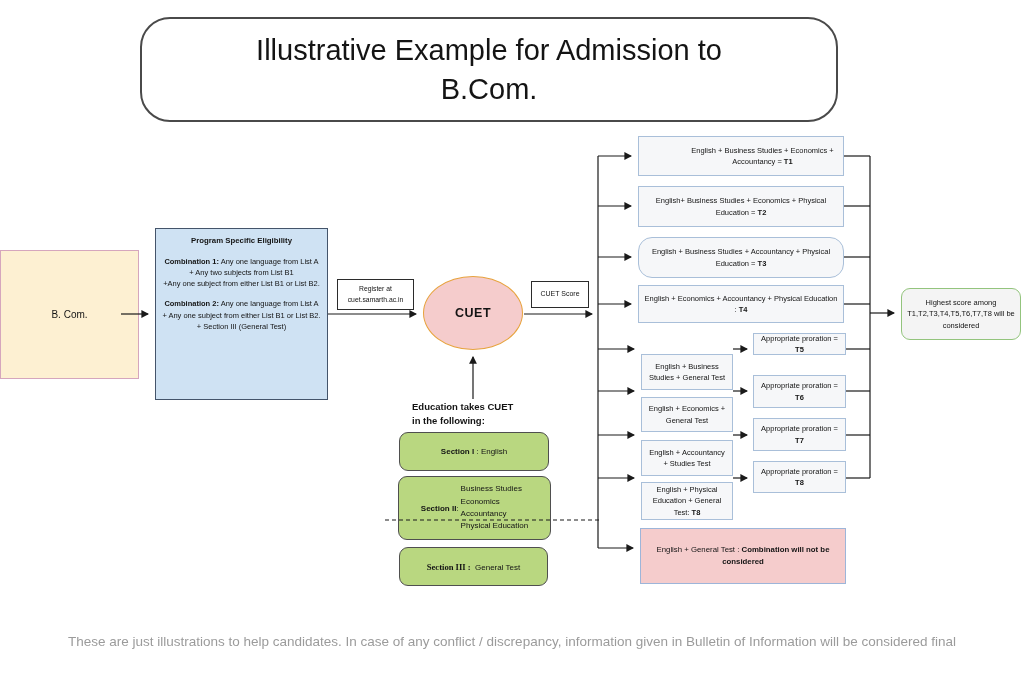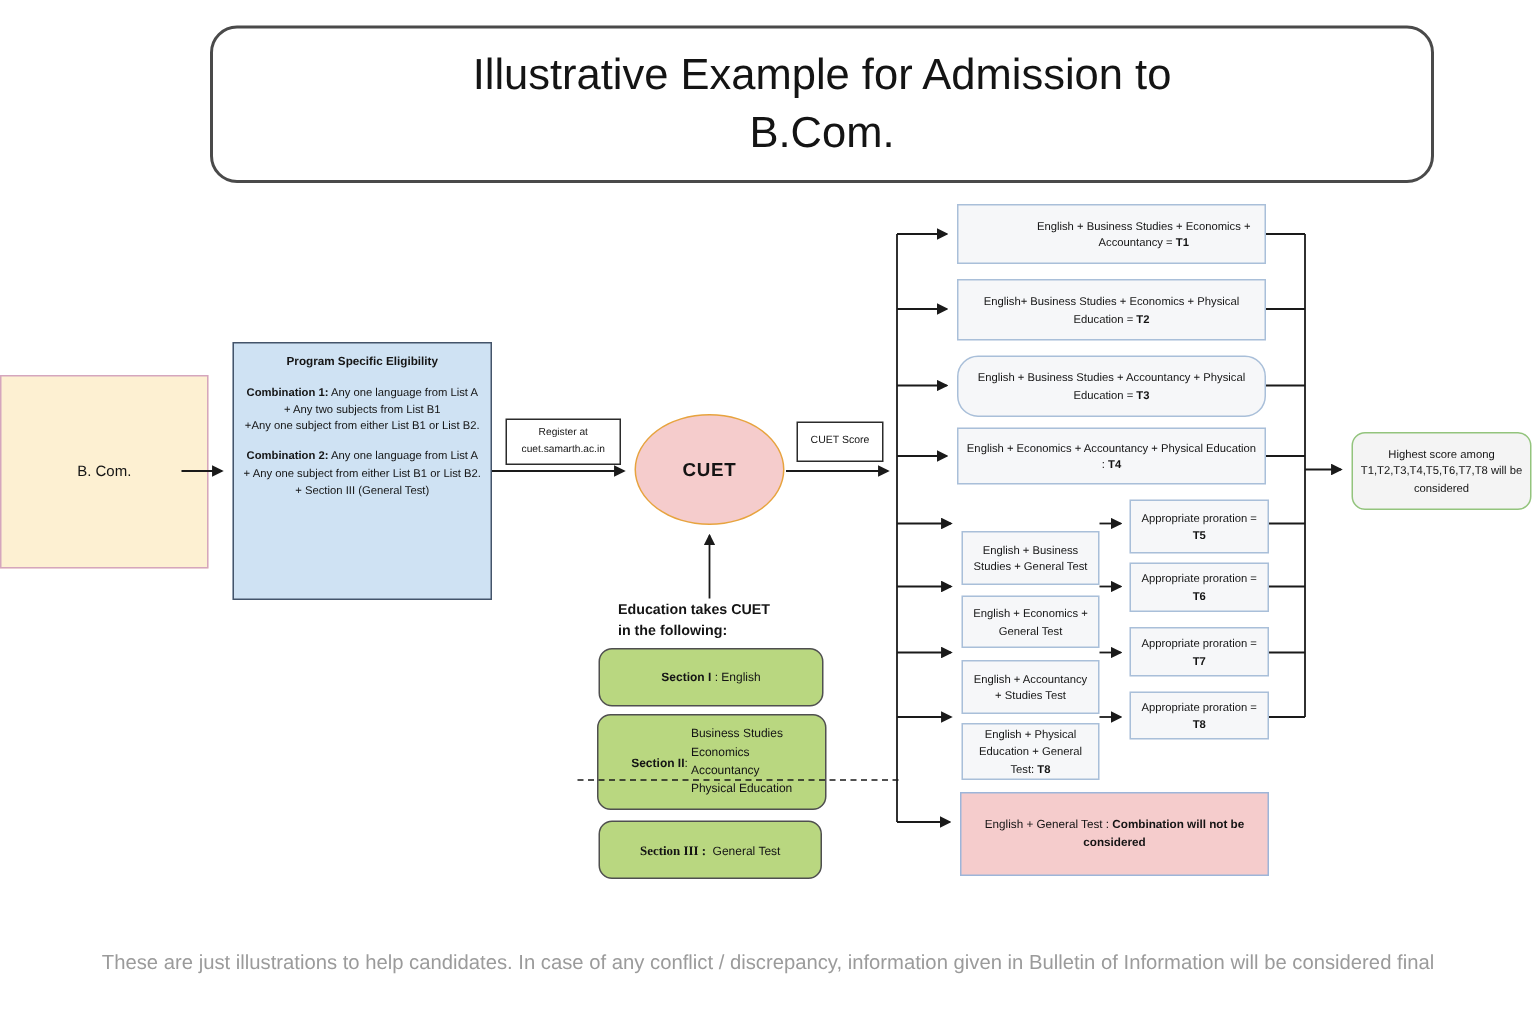--- a/index.html
+++ b/index.html
@@ -4,22 +4,22 @@
 <style>
   html,body{margin:0;padding:0;background:#fff;}
   #stage{
     position:relative;width:1024px;height:683px;background:#fff;
     font-family:"Liberation Sans",sans-serif;color:#141414;overflow:hidden;
   }
   .abs{position:absolute;box-sizing:border-box;}
   .center{display:flex;align-items:center;justify-content:center;text-align:center;}
   .col{flex-direction:column;}
 
-  .title-box{left:140px;top:17px;width:816px;height:105px;border:2px solid var(--title-border,#4a4a4a);
-    border-radius:18px;background:#fff;font-size:29px;line-height:1.32;}
+  .title-box{left:140px;top:17px;width:698px;height:105px;border:2px solid var(--title-border,#4a4a4a);
+    border-radius:30px;background:#fff;font-size:29px;line-height:1.32;}
   .program-box{left:0;top:250px;width:139px;height:129px;background:var(--program-fill,#fdf0d2);
     border:1px solid var(--program-border,#d5a6bd);font-size:10px;}
   .elig-box{left:155px;top:228px;width:173px;height:172px;background:var(--elig-fill,#cfe2f3);
     border:1.5px solid var(--elig-border,#44546a);font-size:7.5px;line-height:1.5;text-align:center;
     padding:6px 3px;}
   .elig-heading{font-weight:bold;font-size:7.8px;margin-bottom:9px;}
   .elig-para{margin-bottom:9px;}
   .plain-box{background:#fff;border:1px solid var(--box-border,#2b2b2b);line-height:1.5;}
   .register-box{left:337px;top:279px;width:77px;height:31px;font-size:6.8px;}
   .score-box{left:531px;top:281px;width:58px;height:27px;font-size:7px;}
@@ -100,21 +100,21 @@
   <div class="abs center tbox rbox" style="top:237px;height:41px;border-radius:14px;">
     <span><span>English + Business Studies + Accountancy + Physical Education = </span><span class="b">T3</span></span>
   </div>
   <div class="abs center tbox rbox" style="top:285px;height:38px;">
     <span><span>English + Economics + Accountancy + Physical Education : </span><span class="b">T4</span></span>
   </div>
 
   <div class="abs center tbox sbox" style="top:331px;height:36px;">
     <span><span>English + Business Studies + General Test</span><span class="b"></span></span>
   </div>
-  <div class="abs center tbox pbox" style="top:333px;height:36px;">
+  <div class="abs center tbox pbox" style="top:333px;height:22px;">
     <span><span>Appropriate proration = </span><span class="b">T5</span></span>
   </div>
   <div class="abs center tbox sbox" style="top:374px;height:35px;">
     <span><span>English + Economics + General Test</span><span class="b"></span></span>
   </div>
   <div class="abs center tbox pbox" style="top:375px;height:33px;">
     <span><span>Appropriate proration = </span><span class="b">T6</span></span>
   </div>
   <div class="abs center tbox sbox" style="top:417px;height:36px;">
     <span><span>English + Accountancy + Studies Test</span><span class="b"></span></span>

